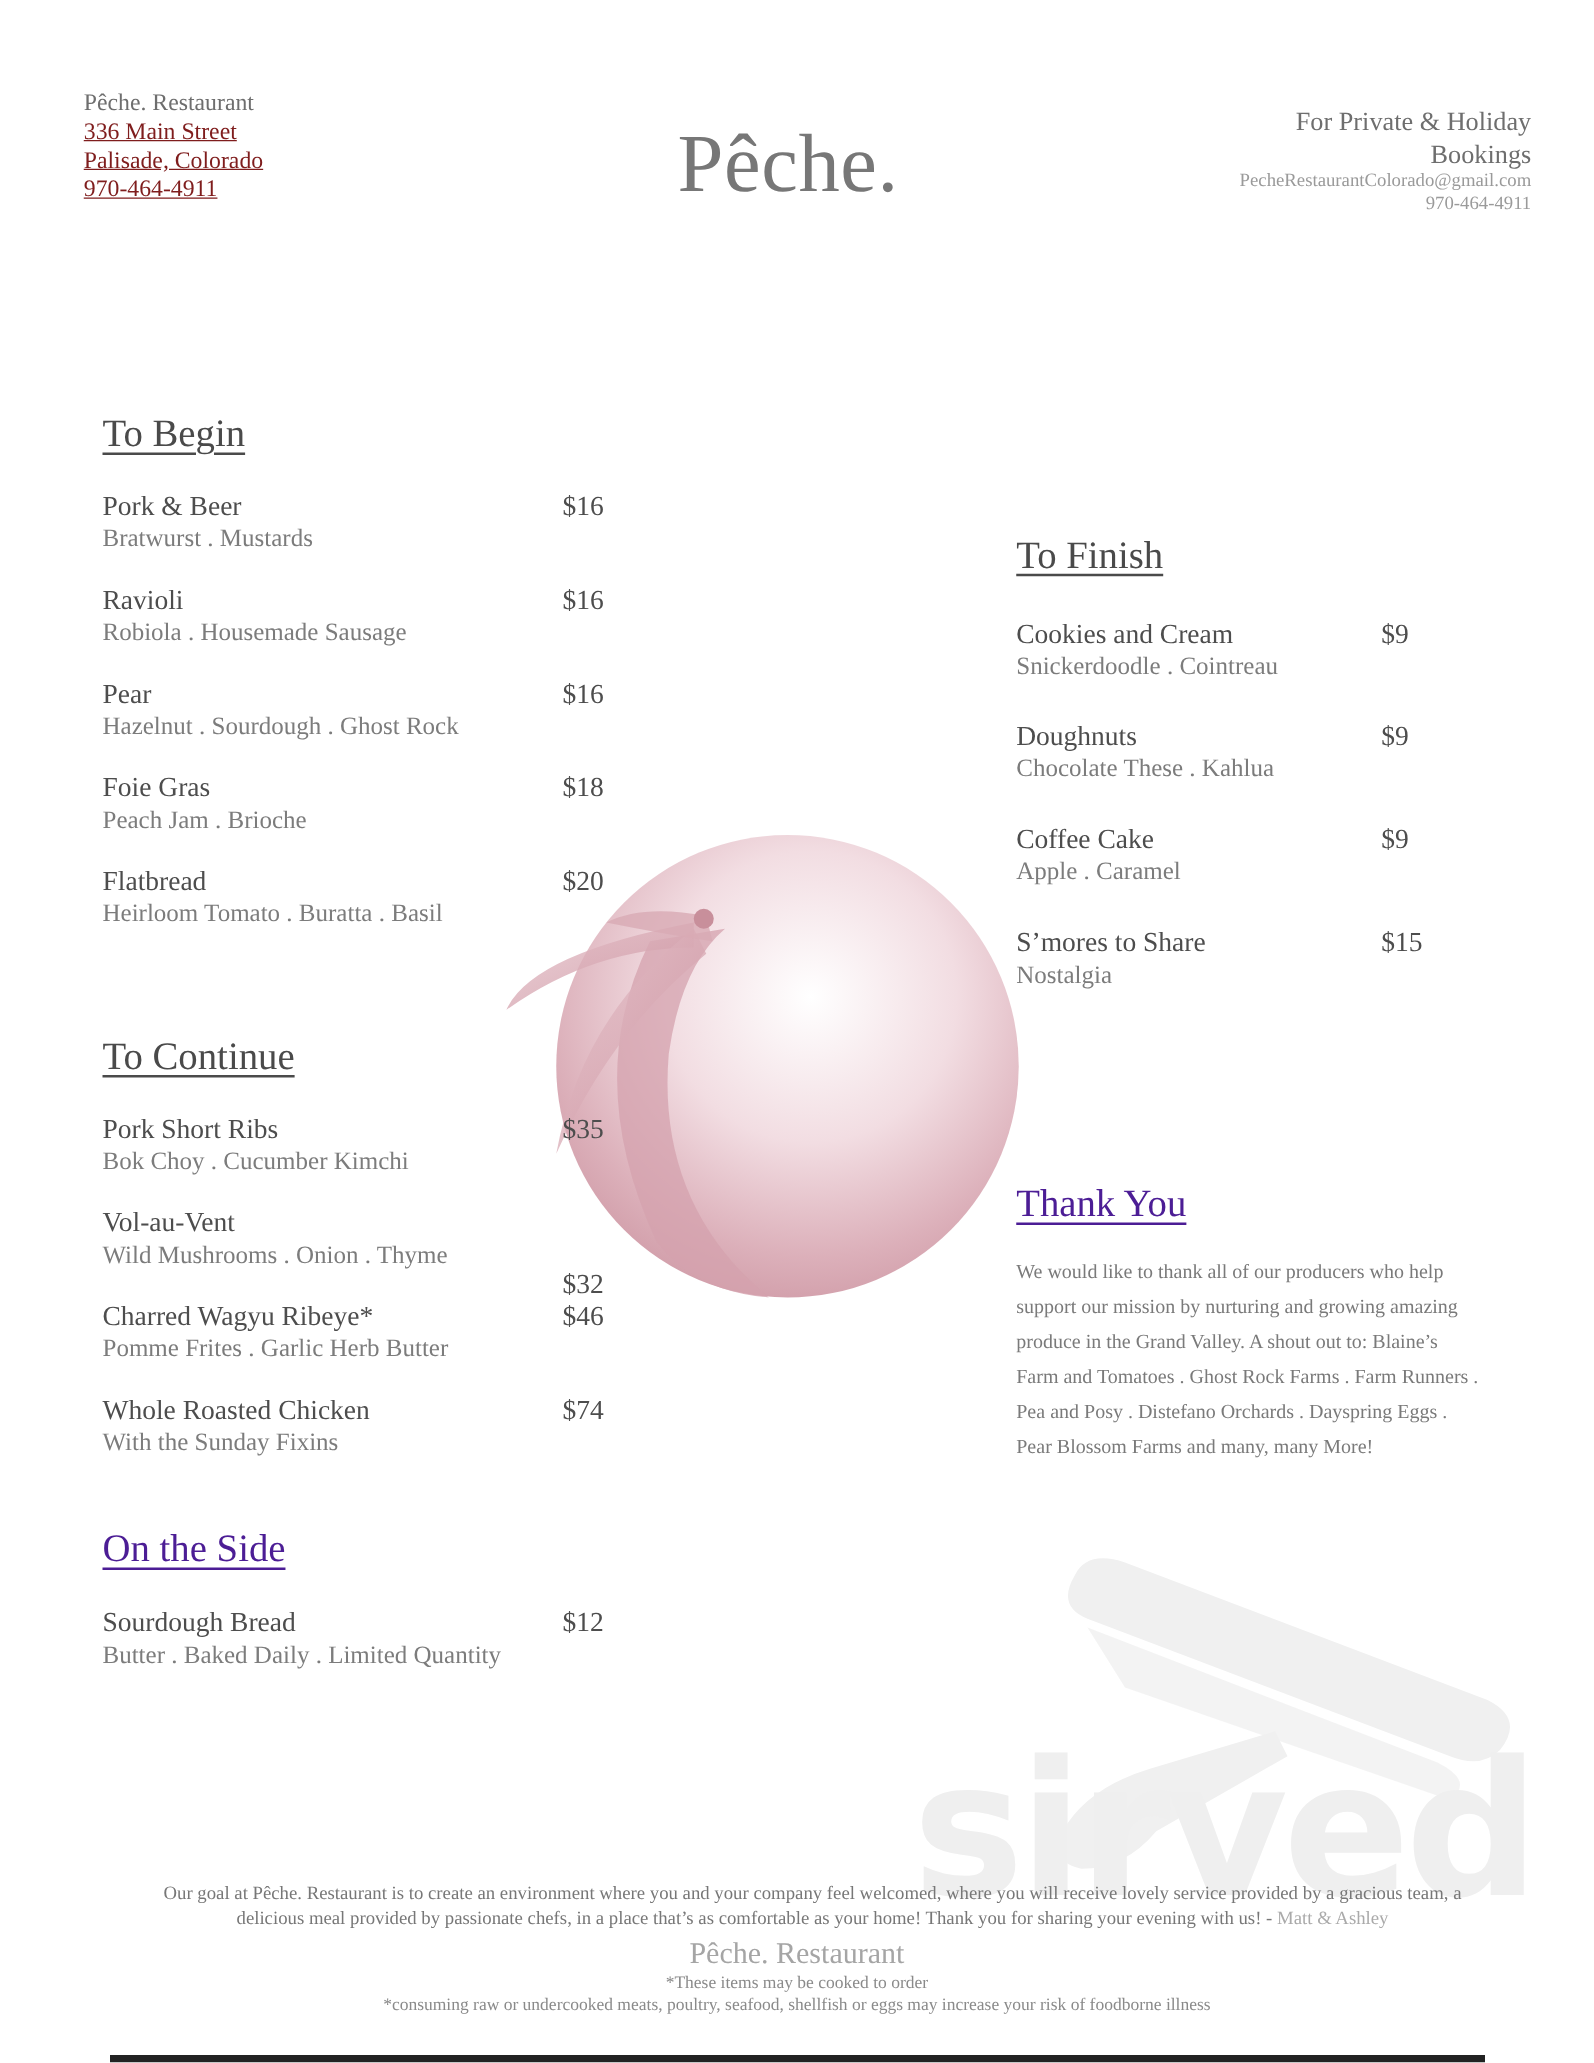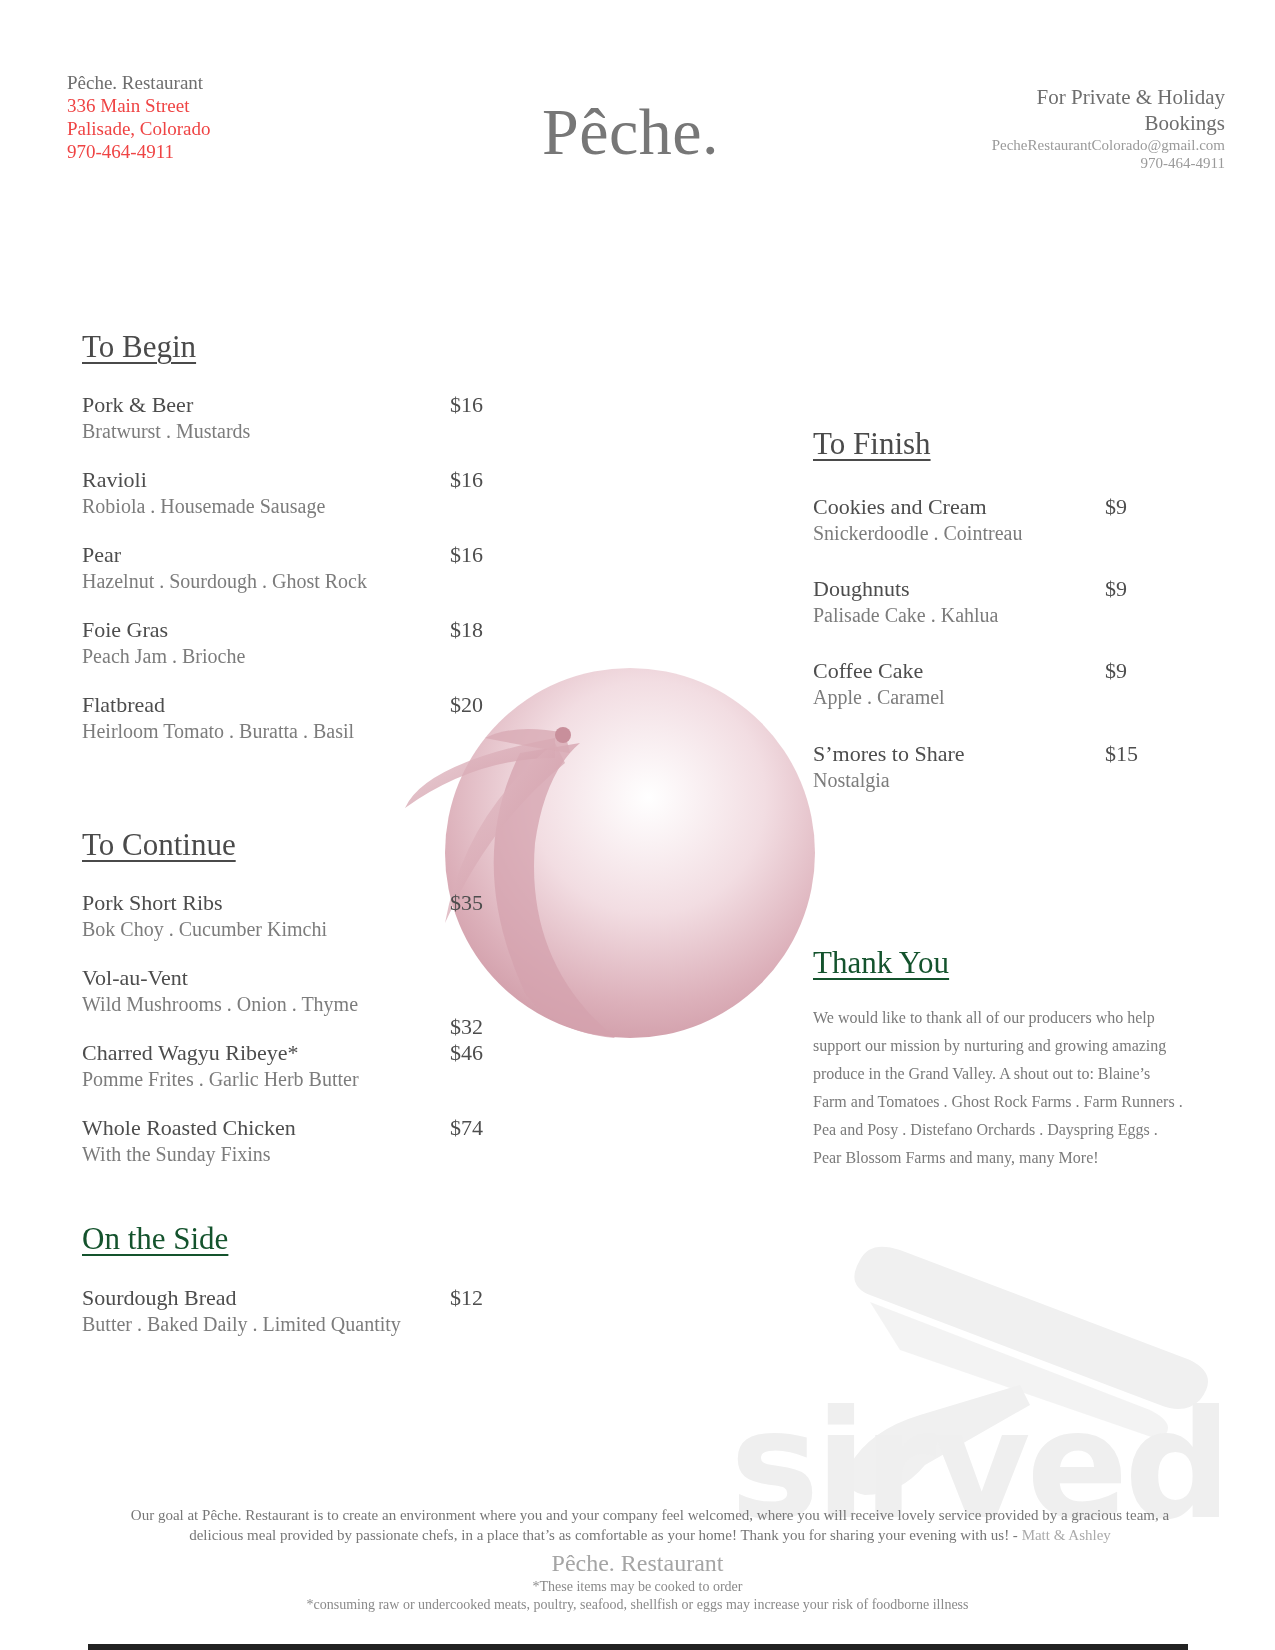--- a/index.html
+++ b/index.html
@@ -3,21 +3,21 @@
   <meta charset="utf-8">
   <style>
     html, body { margin: 0; padding: 0; background: #ffffff; }
     body { width: 1275px; height: 1650px; position: relative; overflow: hidden;
            font-family: "Liberation Serif", "DejaVu Serif", serif; color: #555; }
     .abs { position: absolute; }
 
     
     .hdr-left { left: 67px; top: 71px; font-size: 19px; line-height: 23px; }
     .hdr-left .name { color: #6e6e6e; }
-    .hdr-left .line { color: #ef4444; }
+    .hdr-left .line { color: #7f1d1d; text-decoration: underline; }
 
     
     .hdr-right { right: 50px; top: 84px; text-align: right; }
     .hdr-right .bk { font-size: 21px; line-height: 26px; color: #6e6e6e; }
     .hdr-right .em { font-size: 15px; line-height: 18px; color: #9a9a9a; }
     .hdr-right .ph { font-size: 15px; line-height: 18px; color: #9a9a9a; }
 
     
     .title-wrap { left: 12px; width: 1237px; top: 92px; text-align: center; }
     .title { font-size: 66px; color: #777; line-height: 80px; letter-spacing: 0.5px; }
@@ -29,21 +29,21 @@
     .peach { left: 405px; top: 663px; width: 412px; height: 380px; }
 
     
     .watermark { left: 720px; top: 1240px; width: 520px; height: 300px; }
     .wm-text { position: absolute; left: 730px; top: 1390px; font-family: "DejaVu Sans", sans-serif;
                font-weight: bold; font-size: 150px; color: #efefef; letter-spacing: -4px; line-height: 150px; }
 
     
     .section-title { font-size: 31px; color: #4a4a4a; text-decoration: underline;
                      text-decoration-thickness: 1.5px; text-underline-offset: 5px; line-height: 38px; }
-    .section-title.light { color: #14532d; }
+    .section-title.light { color: #4c1d95; }
     .item { position: absolute; }
     .item .nm { font-size: 22px; color: #4d4d4d; line-height: 26px; white-space: nowrap; }
     .item .ds { font-size: 20px; color: #7c7c7c; line-height: 26px; white-space: nowrap; }
     .price { position: absolute; font-size: 22px; color: #4d4d4d; line-height: 26px; }
 
     
     .thanks-body { left: 830px; top: 1022px; width: 380px; font-size: 16px; line-height: 28px; color: #7a7a7a; }
 
     
     .footer { left: 0; width: 1275px; text-align: center; }
@@ -174,21 +174,21 @@
 <div class="abs section-title" style="left:813px; top:425px;">To Finish</div>
 
 <div class="item" style="left:813px; top:494px;">
   <div class="nm">Cookies and Cream</div>
   <div class="ds">Snickerdoodle . Cointreau</div>
 </div>
 <div class="price" style="left:1105px; top:494px;">$9</div>
 
 <div class="item" style="left:813px; top:576px;">
   <div class="nm">Doughnuts</div>
-  <div class="ds">Palisade Cake . Kahlua</div>
+  <div class="ds">Chocolate These . Kahlua</div>
 </div>
 <div class="price" style="left:1105px; top:576px;">$9</div>
 
 <div class="item" style="left:813px; top:658px;">
   <div class="nm">Coffee Cake</div>
   <div class="ds">Apple . Caramel</div>
 </div>
 <div class="price" style="left:1105px; top:658px;">$9</div>
 
 <div class="item" style="left:813px; top:741px;">

